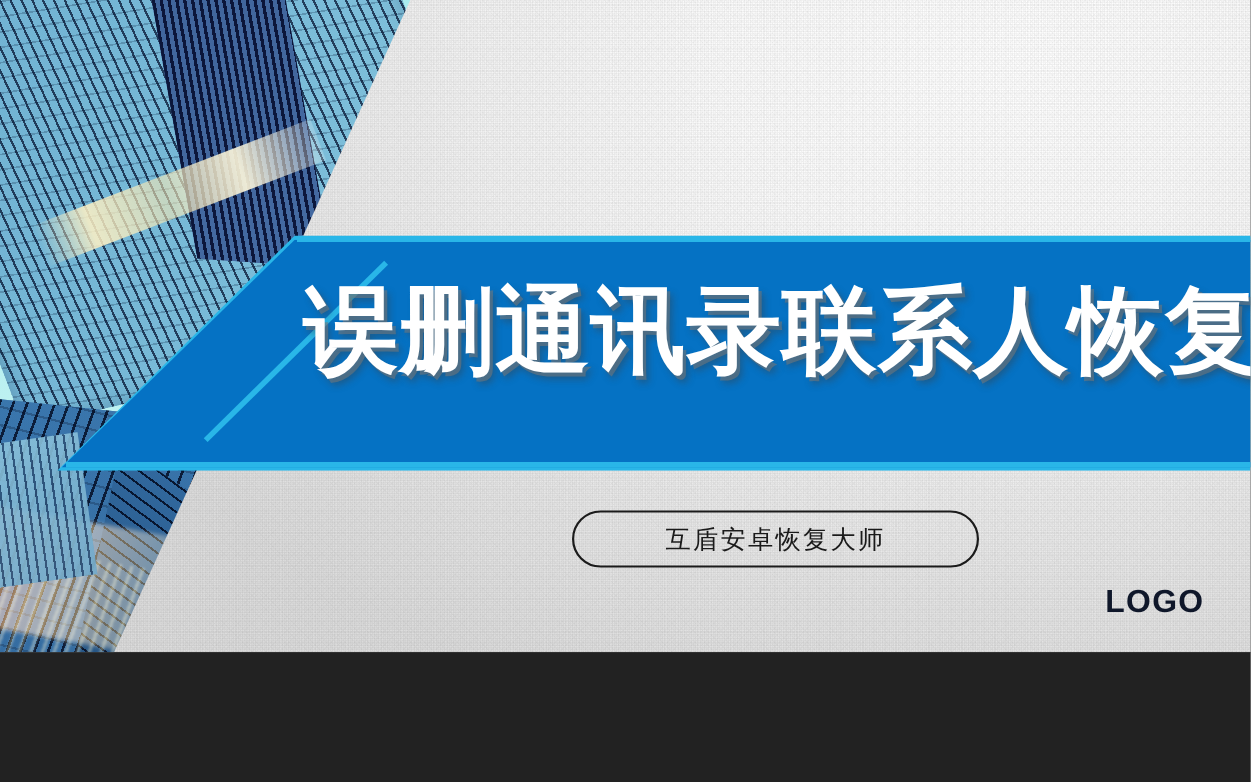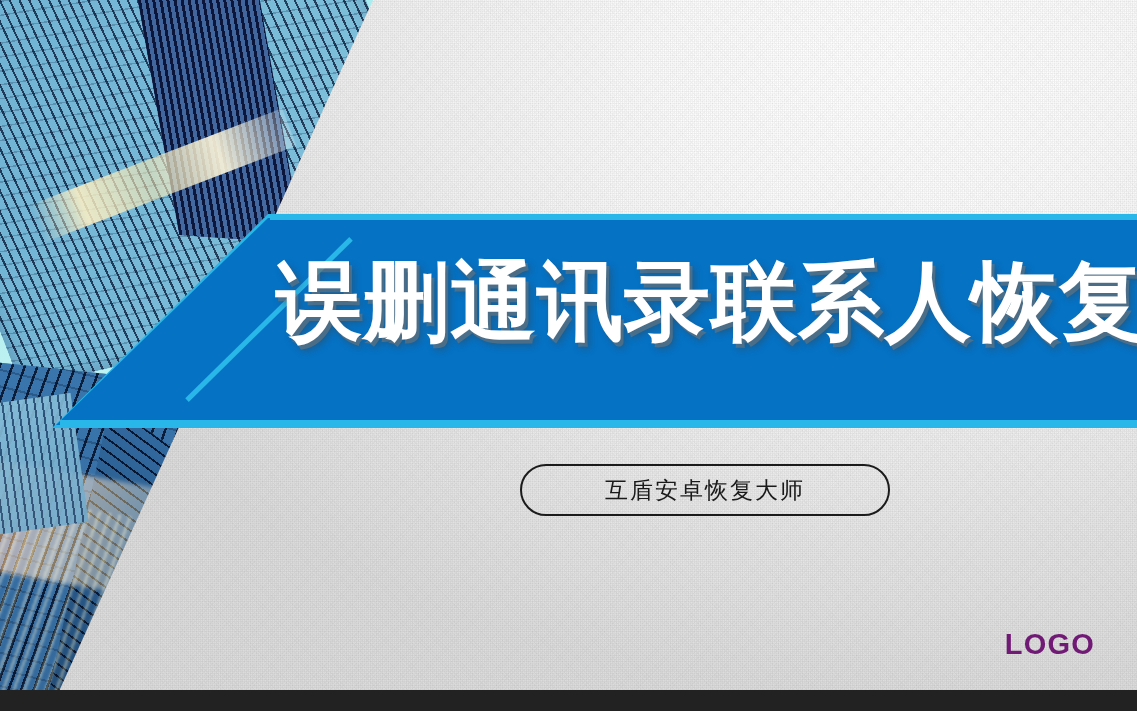--- a/index.html
+++ b/index.html
@@ -3,21 +3,21 @@
 <meta charset="utf-8">
 <style>
   html, body {
     margin: 0;
     padding: 0;
     background: #222;
   }
   #slide {
     position: relative;
     width: 1137px;
-    height: 690px;
+    height: 593px;
     overflow: hidden;
     font-family: "Liberation Sans", "DejaVu Sans", sans-serif;
     background: #e2e2e2;
   }
 
   
   .bg-base {
     position: absolute;
     inset: 0;
     background:
@@ -252,21 +252,21 @@
   }
 
   
   .logo {
     position: absolute;
     right: 42px;
     bottom: 29px;
     font-size: 29px;
     font-weight: bold;
     letter-spacing: 1.2px;
-    color: #701a75;
+    color: #0f172a;
     z-index: 6;
   }
 </style>
 </head>
 <body>
 
 <div id="slide">
 
   <div class="bg-base"></div>
   <div class="bg-noise"></div>

